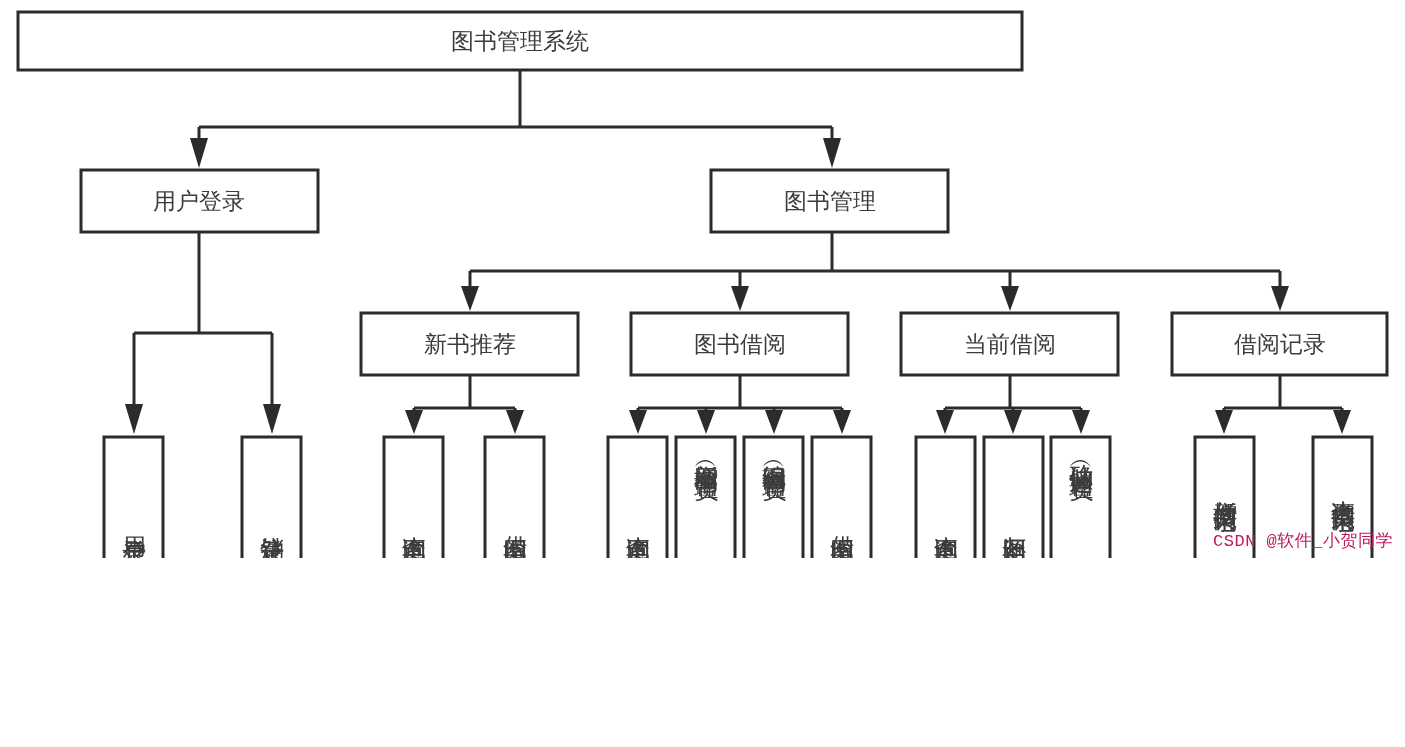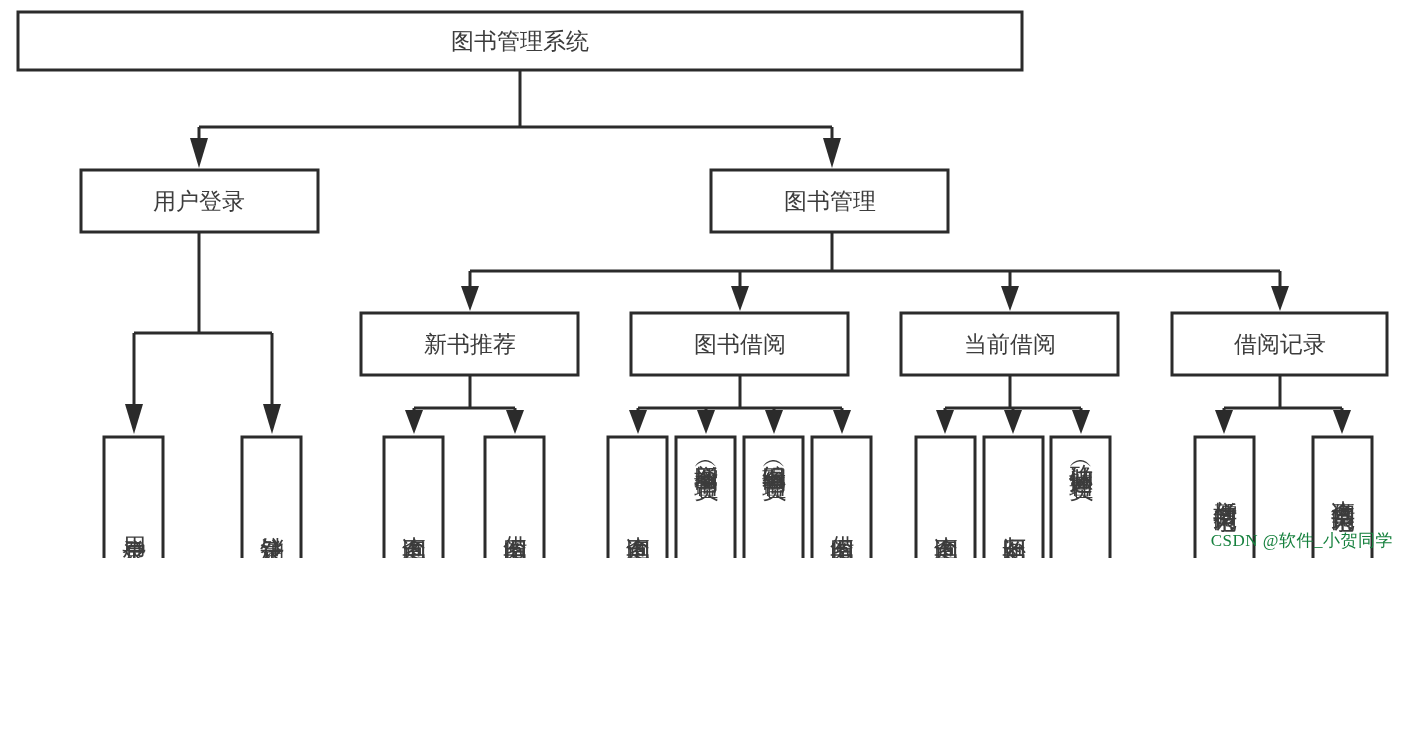--- a/index.html
+++ b/index.html
@@ -65,23 +65,23 @@
     font-size: 24px;
     color: #3c3c3c;
     line-height: 1.06;
     letter-spacing: 2px;
     white-space: nowrap;
   }
   .watermark {
     position: absolute;
     right: 12px;
     bottom: 6px;
-    font-family: Liberation Serif, serif;
+    font-family: Liberation Mono, monospace;
     font-size: 17px;
-    color: #15803d;
+    color: #be185d;
     white-space: nowrap;
     letter-spacing: 0.5px;
   }
 </style>
 </head>
 <body>
 
 <div id="diagram-root">
 
   <svg class="diagram-svg" viewBox="0 0 1405 747" xmlns="http://www.w3.org/2000/svg">

